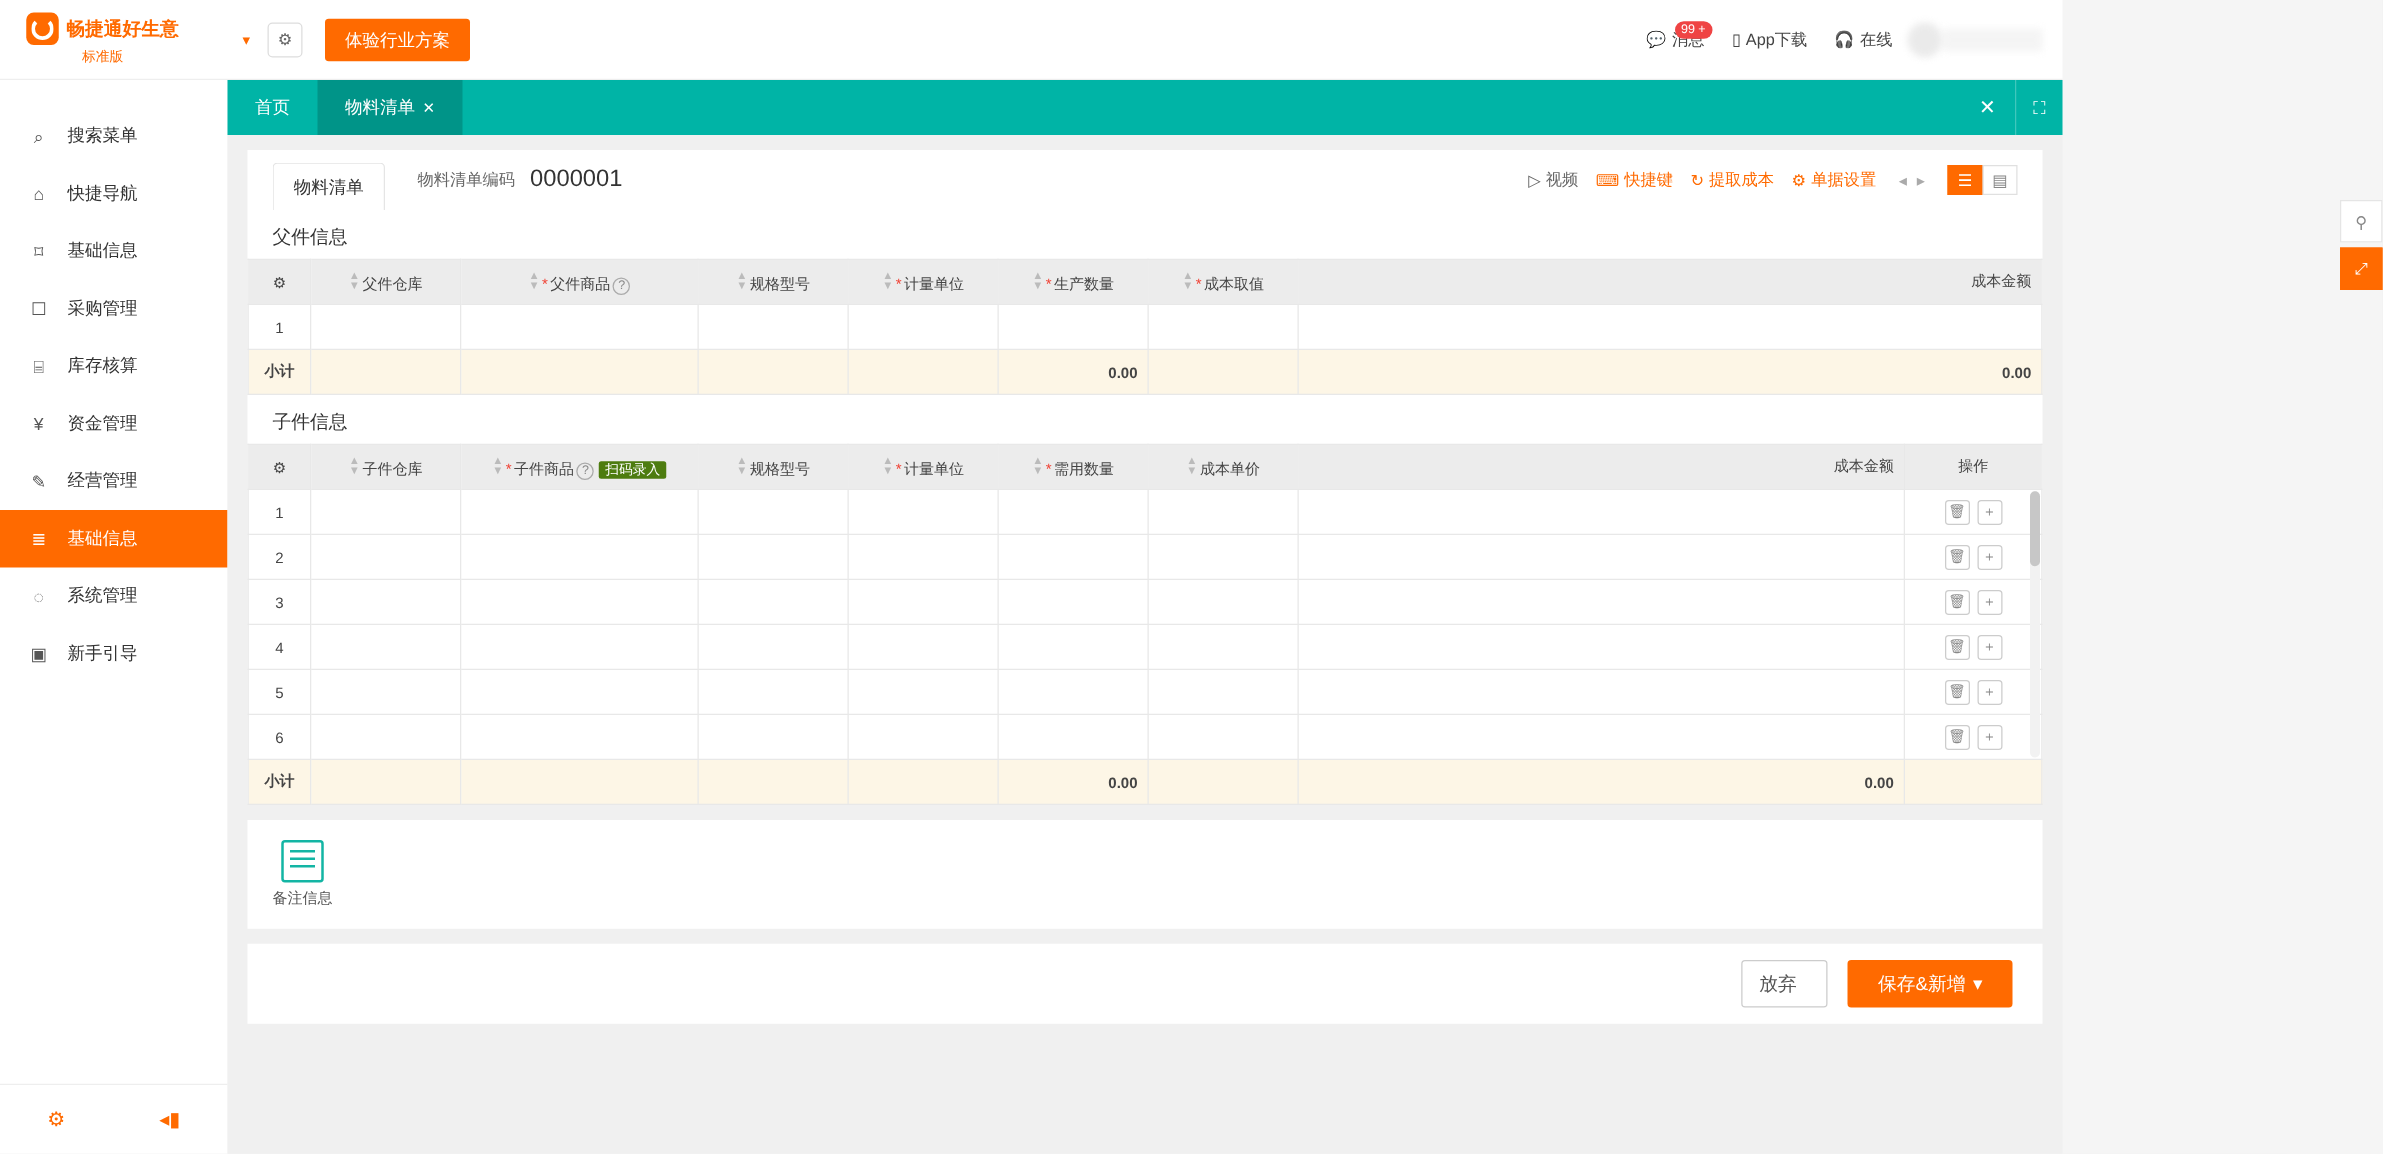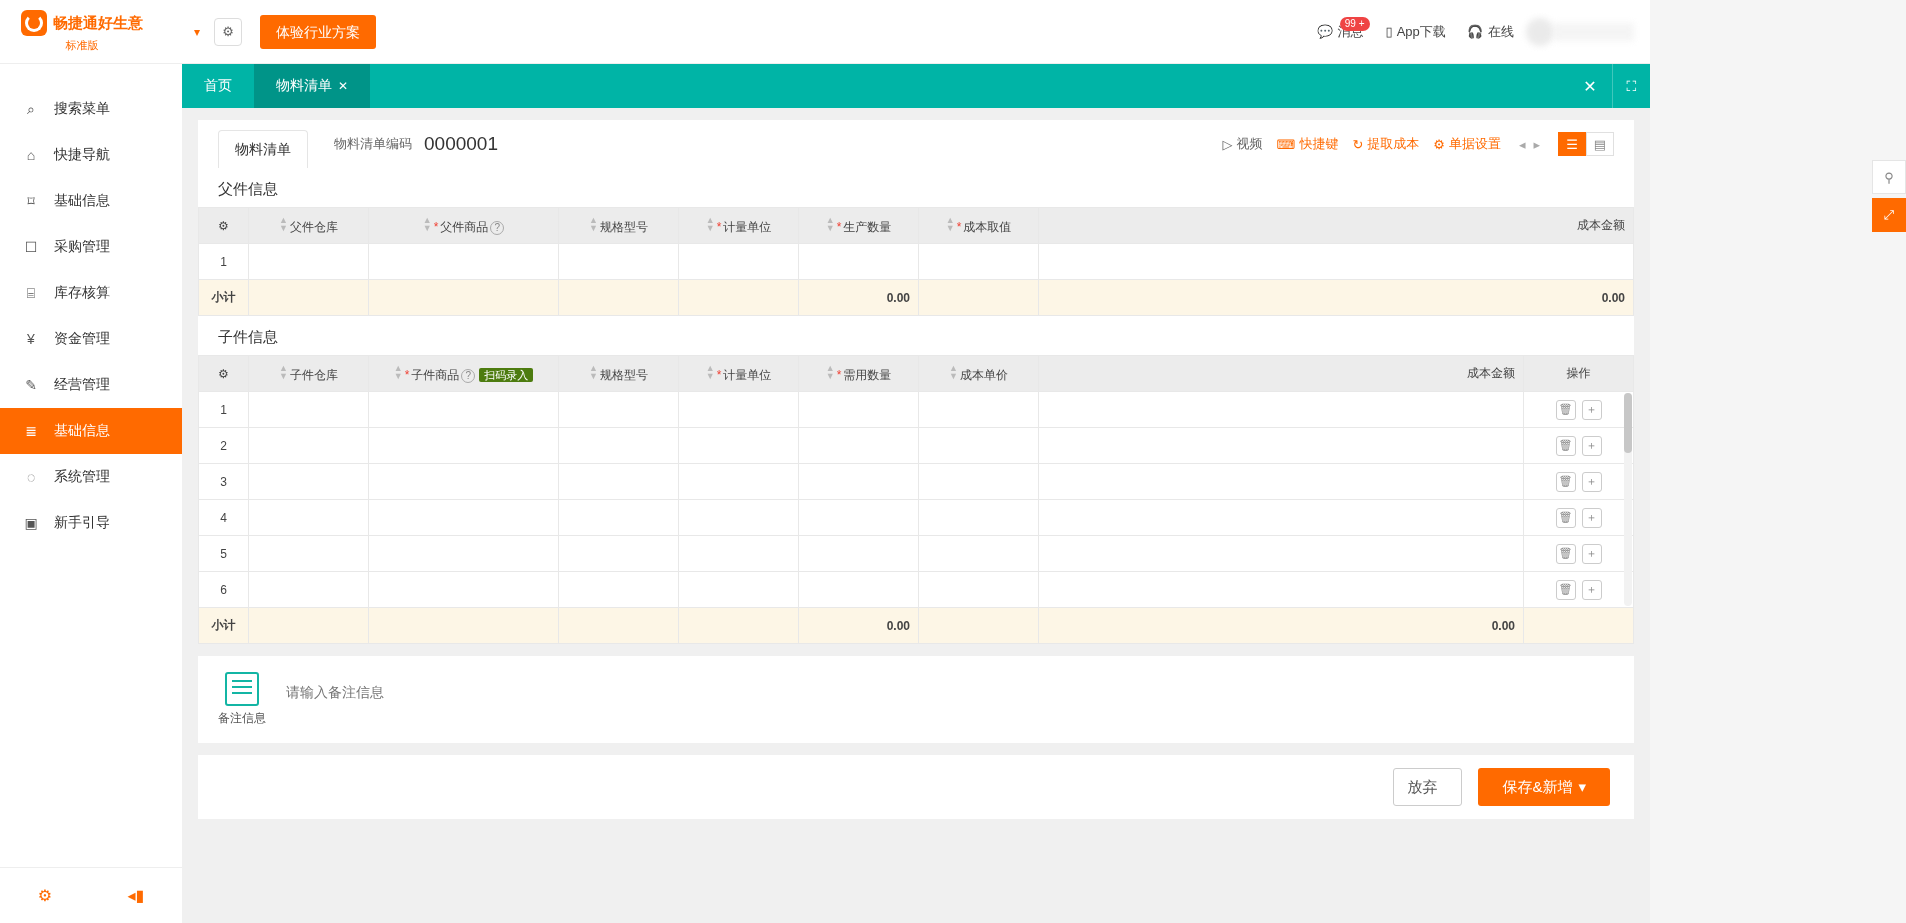--- a/index.html
+++ b/index.html
@@ -404,21 +404,20 @@
                 <div class="thumb"></div>
               </div>
           </div>
         </div>
 
         <div class="panel remark-panel">
           <div class="remark-icon">
             <div class="ico"></div>
             <span>备注信息</span>
           </div>
-          <input class="remark-input" placeholder="请输入备注信息" style="">
         </div>
 
         <div class="footer">
           <div class="btn ghost">
               <span>放弃</span>
             </div>
           <div class="btn primary">
               <span>保存&amp;新增</span>
               <span>▾</span>
             </div>

